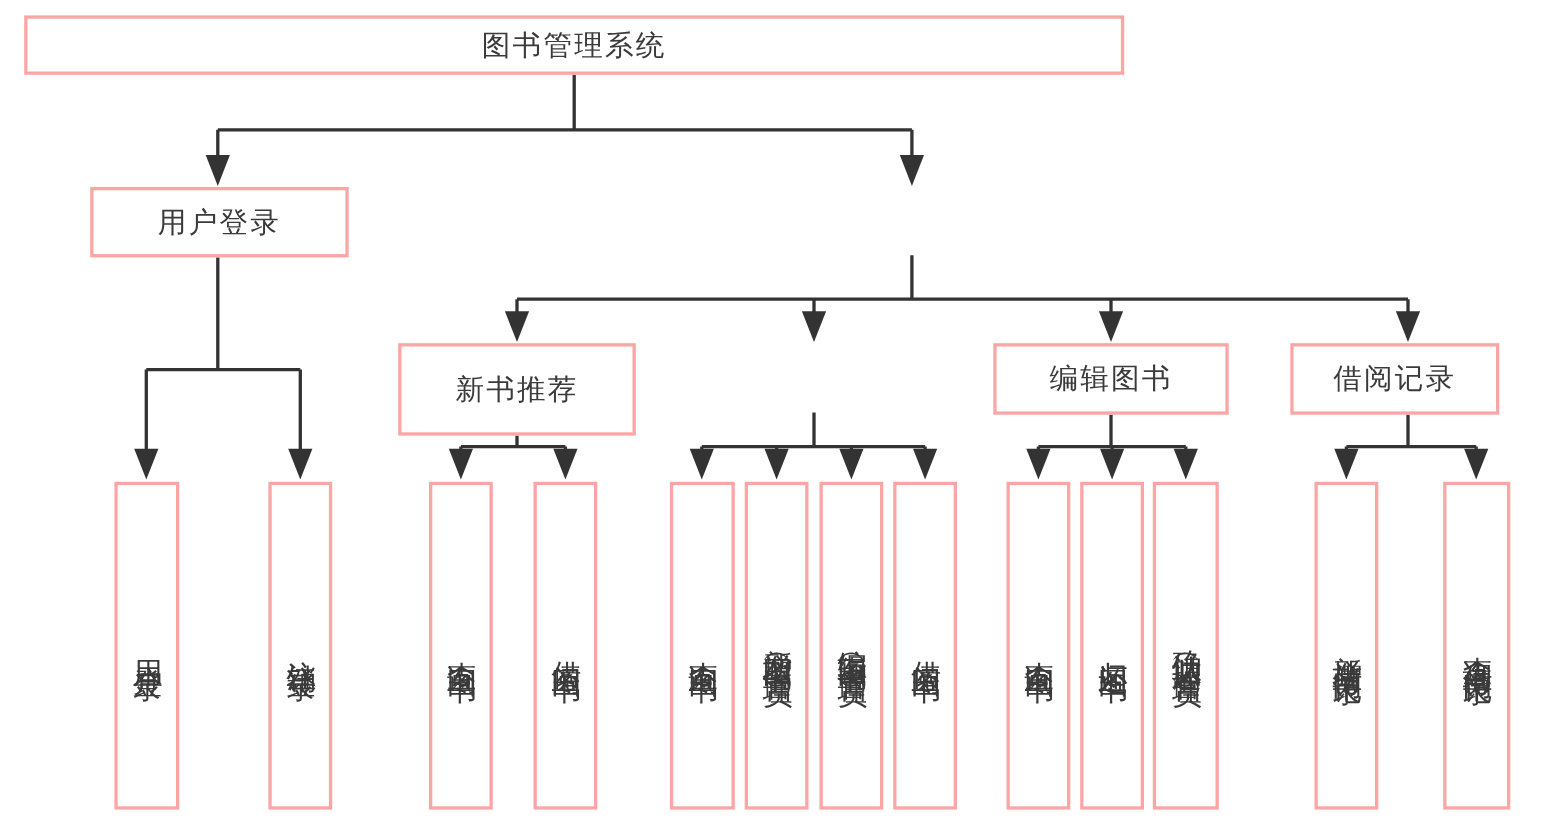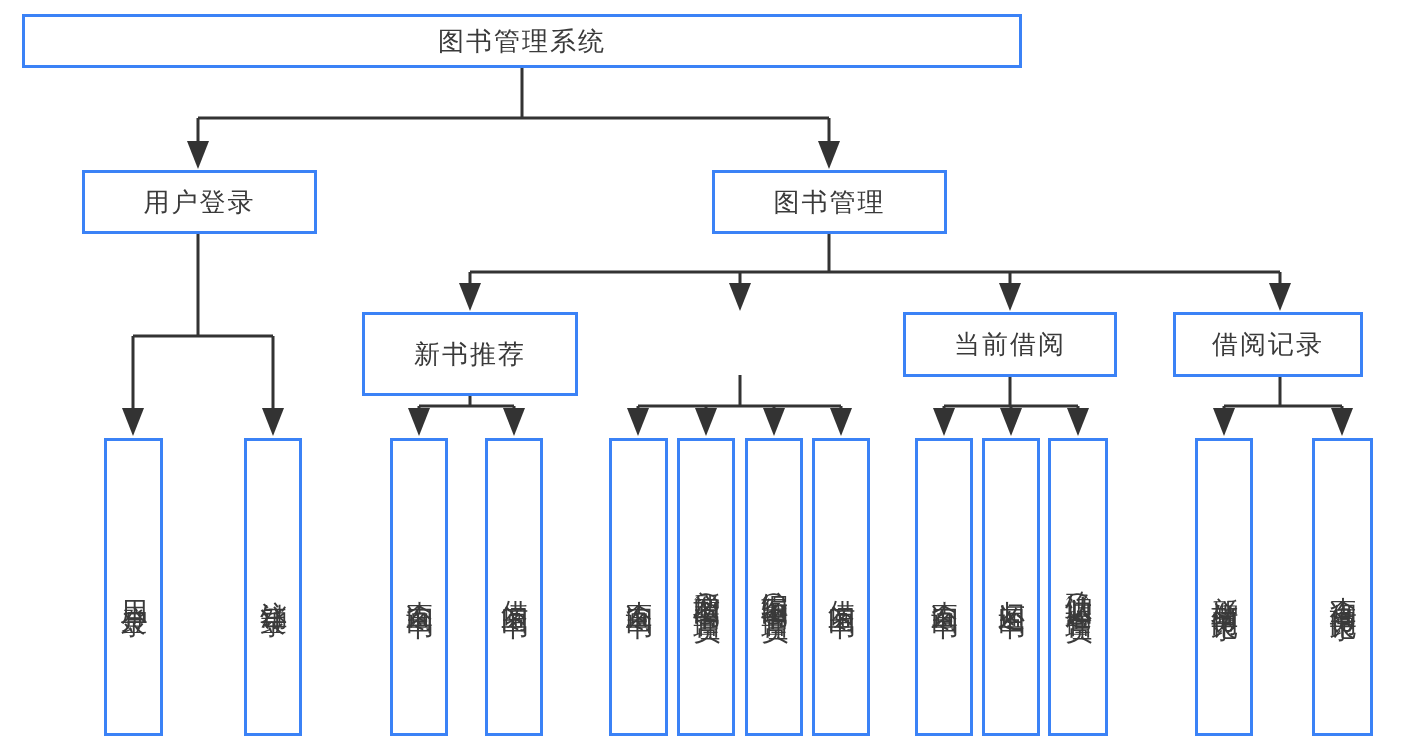--- a/index.html
+++ b/index.html
@@ -6,21 +6,21 @@
   .stage{
     position:relative;
     width:1405px;height:747px;
     background:#ffffff;
     font-family:"Liberation Sans","DejaVu Sans",sans-serif;
     overflow:hidden;
   }
   .box{
     position:absolute;
     box-sizing:border-box;
-    border:3px solid #3b82f6;
+    border:3px solid #fca5a5;
     background:#ffffff;
     display:flex;
     align-items:center;
     justify-content:center;
     color:#3a3a3a;
   }
   .h-box{
     font-size:26px;
     letter-spacing:2px;
     white-space:nowrap;
@@ -82,24 +82,23 @@
     <use href="#ah" x="944" y="436"></use>
     <use href="#ah" x="1011" y="436"></use>
     <use href="#ah" x="1078" y="436"></use>
     <use href="#ah" x="1224" y="436"></use>
     <use href="#ah" x="1342" y="436"></use>
   </svg>
 
   <div class="box h-box" style="left:22px;top:14px;width:1000px;height:54px;">图书管理系统</div>
 
   <div class="box h-box" style="left:82px;top:170px;width:235px;height:64px;">用户登录</div>
-  <div class="box h-box" style="left:712px;top:170px;width:235px;height:64px;">图书管理</div>
 
   <div class="box h-box" style="left:362px;top:312px;width:216px;height:84px;">新书推荐</div>
-  <div class="box h-box" style="left:903px;top:312px;width:214px;height:65px;">当前借阅</div>
+  <div class="box h-box" style="left:903px;top:312px;width:214px;height:65px;">编辑图书</div>
   <div class="box h-box" style="left:1173px;top:312px;width:190px;height:65px;">借阅记录</div>
 
   <div class="box v-box" style="left:104px;top:438px;width:59px;height:298px;">用户登录</div>
   <div class="box v-box" style="left:244px;top:438px;width:58px;height:298px;">注销登录</div>
 
   <div class="box v-box" style="left:390px;top:438px;width:58px;height:298px;">查询图书</div>
   <div class="box v-box" style="left:485px;top:438px;width:58px;height:298px;">借阅图书</div>
 
   <div class="box v-box" style="left:609px;top:438px;width:59px;height:298px;">查询图书</div>
   <div class="box v-box" style="left:677px;top:438px;width:58px;height:298px;">新增图书（管理员）</div>

